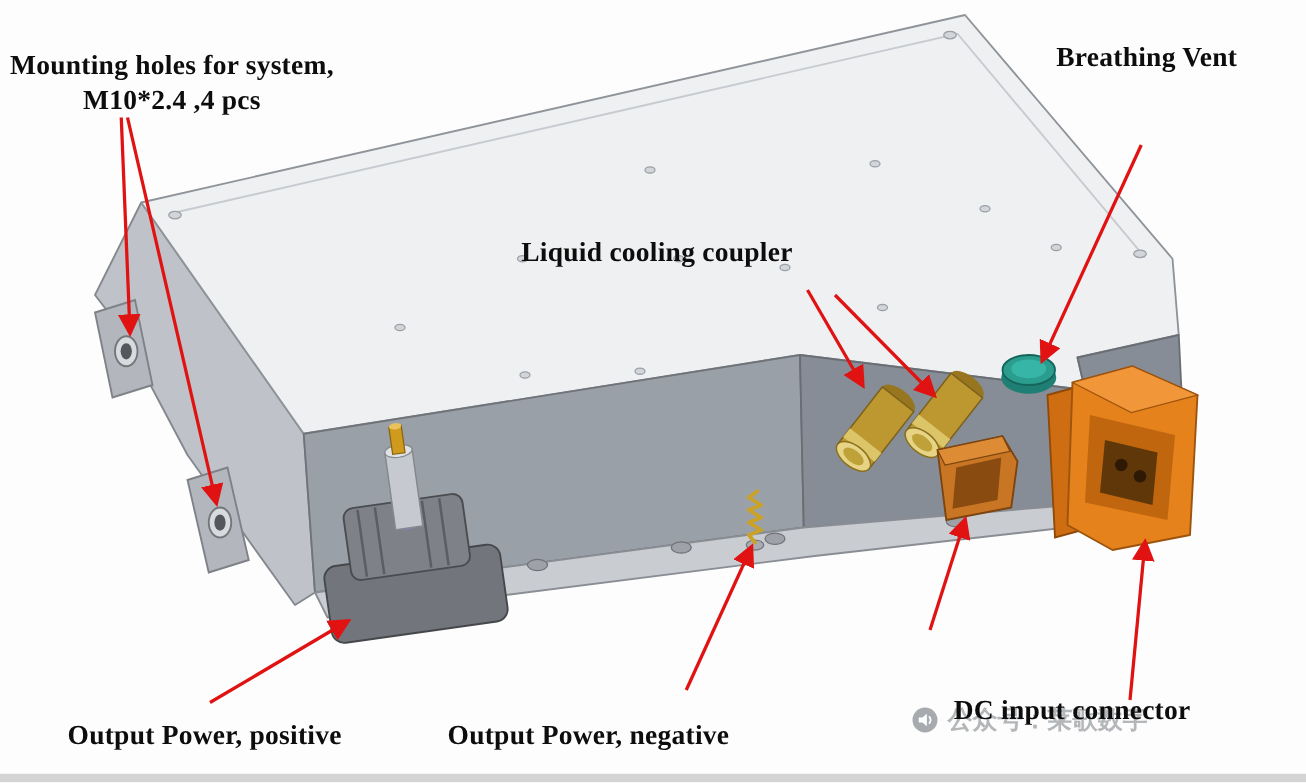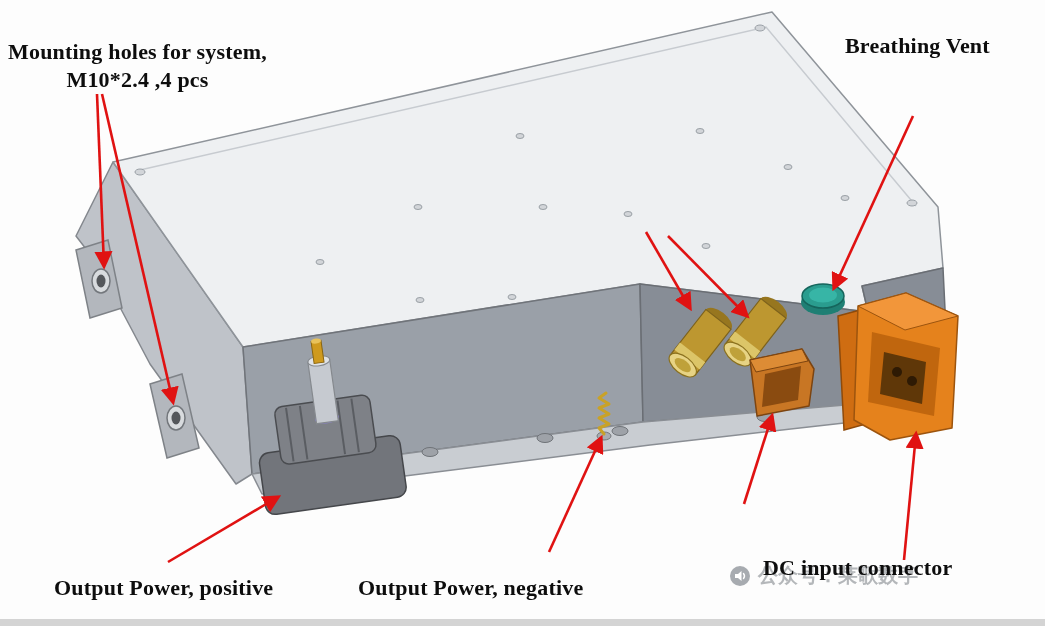--- a/index.html
+++ b/index.html
@@ -147,20 +147,21 @@
     </g>
   </svg>
 
   <div class="label" style="left:8px; top:38px;text-align:center;">
     <div>Mounting holes for system,</div>
     <div>M10*2.4 ,4 pcs</div>
   </div>
 
   <div class="label" style="left:845px; top:32px;">Breathing Vent</div>
 
+  <div class="label" style="left:417px; top:188px;">Liquid cooling coupler</div>
 
 
   <div class="label" style="left:34px; top:574px;margin-left:20px;">Output Power, positive</div>
 
   <div class="label" style="left:358px; top:574px;">Output Power, negative</div>
 
   <div class="watermark" style="left:729px; top:562px;">
     <svg class="wm-icon" viewBox="0 0 22 22">
       <circle cx="11" cy="11" r="10" fill="#a7abb0"></circle>
       <polygon points="6,9 9,9 12.5,6 12.5,16 9,13 6,13" fill="#ffffff"></polygon>

